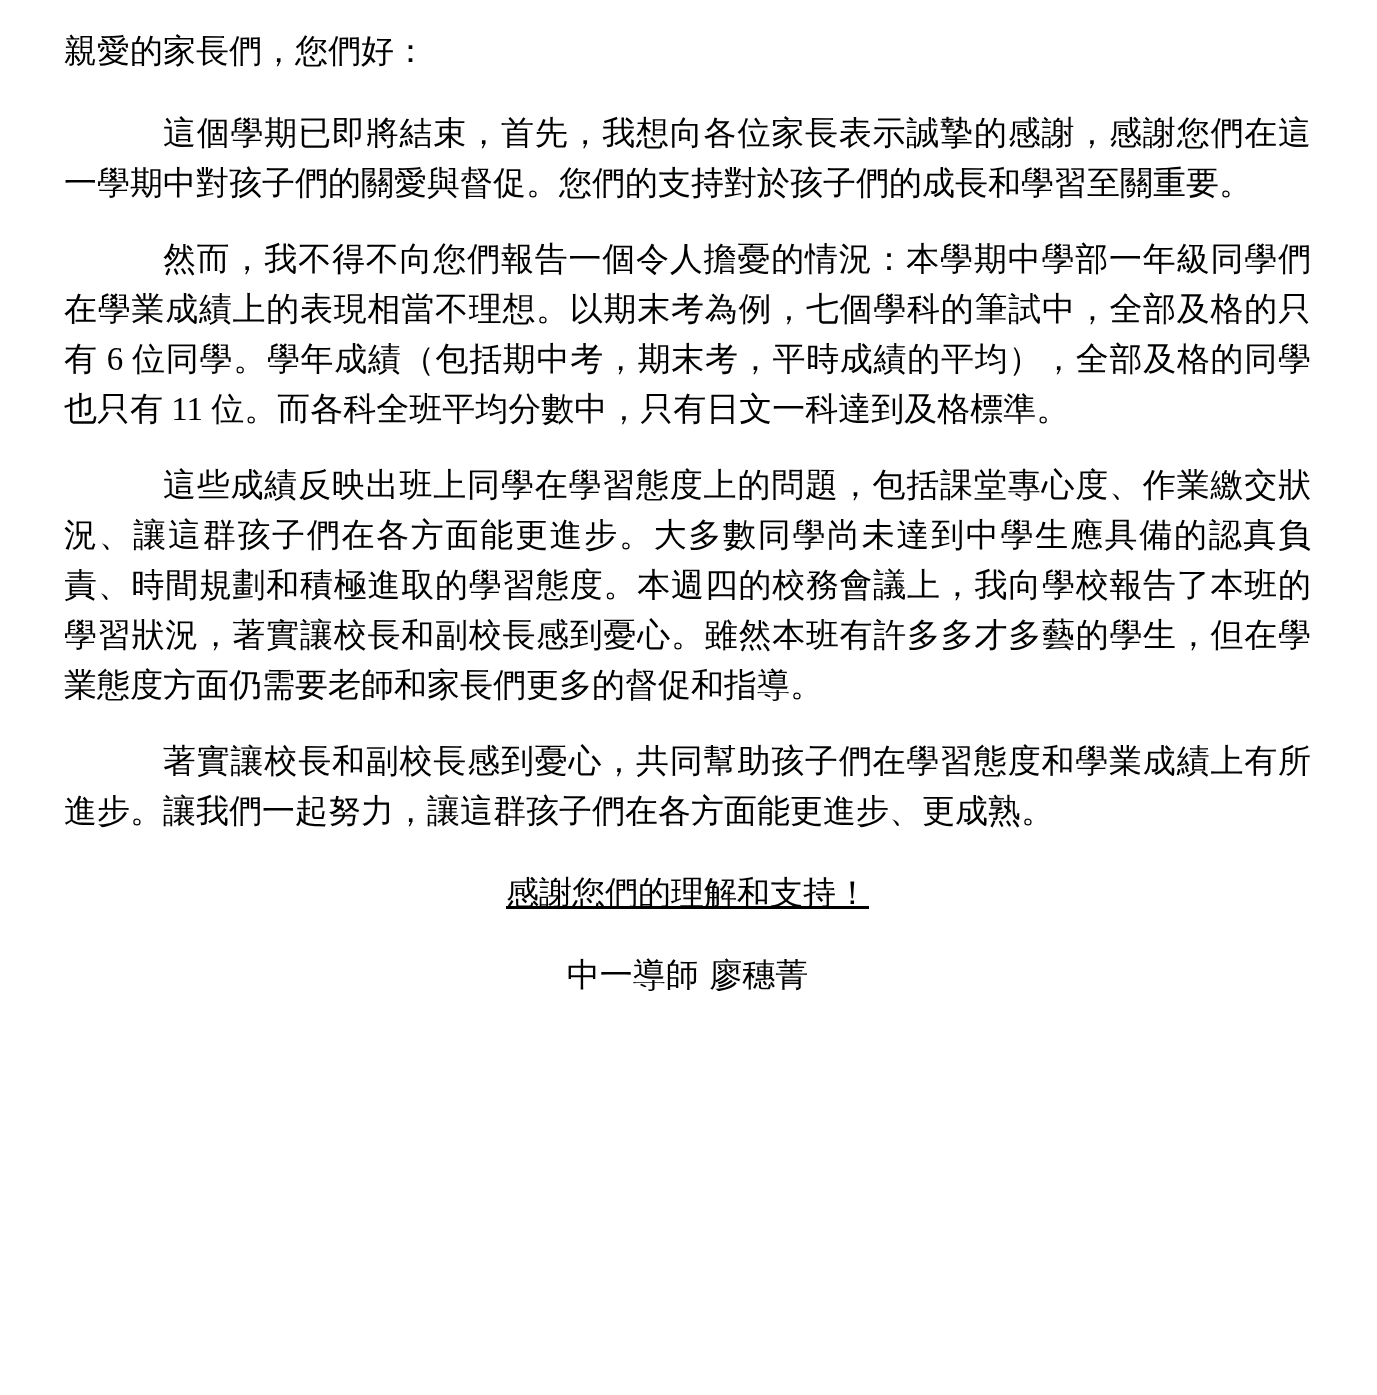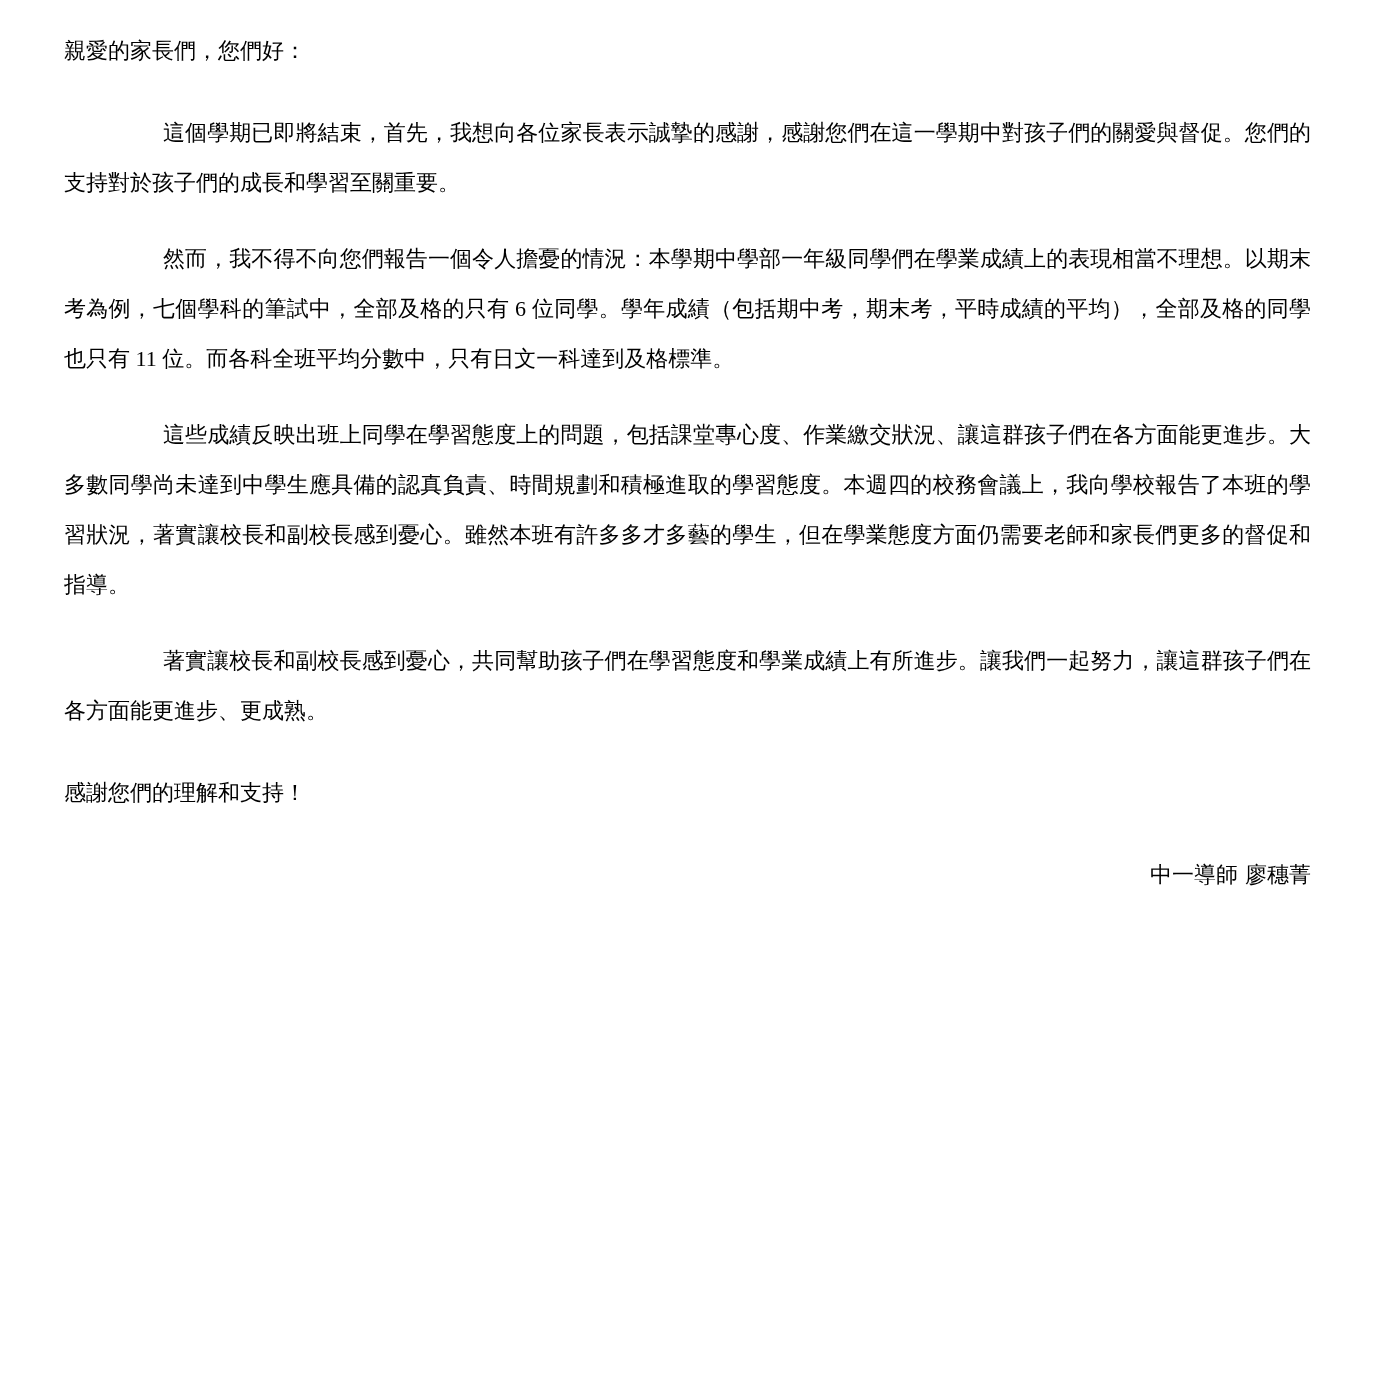--- a/index.html
+++ b/index.html
@@ -9,43 +9,44 @@
   }
   .page {
     position: relative;
     width: 1377px;
     height: 1395px;
     box-sizing: border-box;
     background: #ffffff;
     color: #000000;
     padding: 26px 66px 0 64px;
     font-family: "DejaVu Serif", serif;
-    font-size: 22px;
+    font-size: 33px;
     line-height: 50px;
     overflow: hidden;
   }
   .salutation {
     margin: 0 0 32px 0;
     text-align: left;
   }
   .para {
     margin: 26px 0;
     text-indent: 99px;
     text-align: justify;
     text-align-last: left;
     text-justify: inter-ideograph;
     font-family: Liberation Serif, serif;
   }
   .closing {
-    margin: 32px 0;
-    text-align: left;
+    margin: 32px 12px;
+    text-align: center;
+    text-decoration: underline;
   }
   .signature {
     margin: 32px 0 0 0;
-    text-align: right;
+    text-align: center;
   }
   p { word-break: break-all; }
 </style>
 </head>
 <body>
 
 <main class="page">
   <p class="salutation">親愛的家長們，您們好：</p>
 
   <p class="para">這個學期已即將結束，首先，我想向各位家長表示誠摯的感謝，感謝您們在這一學期中對孩子們的關愛與督促。您們的支持對於孩子們的成長和學習至關重要。</p>

